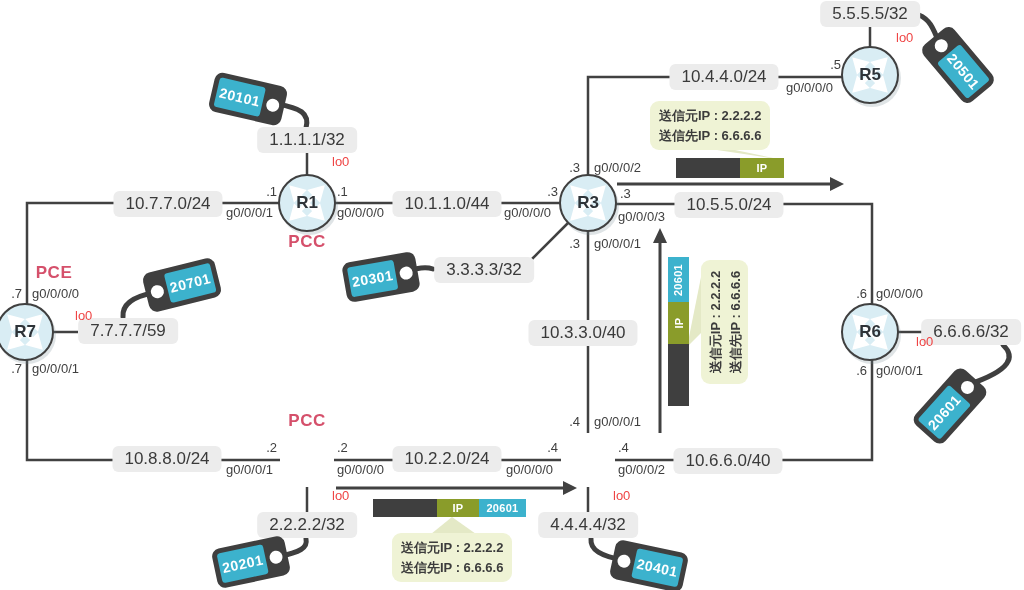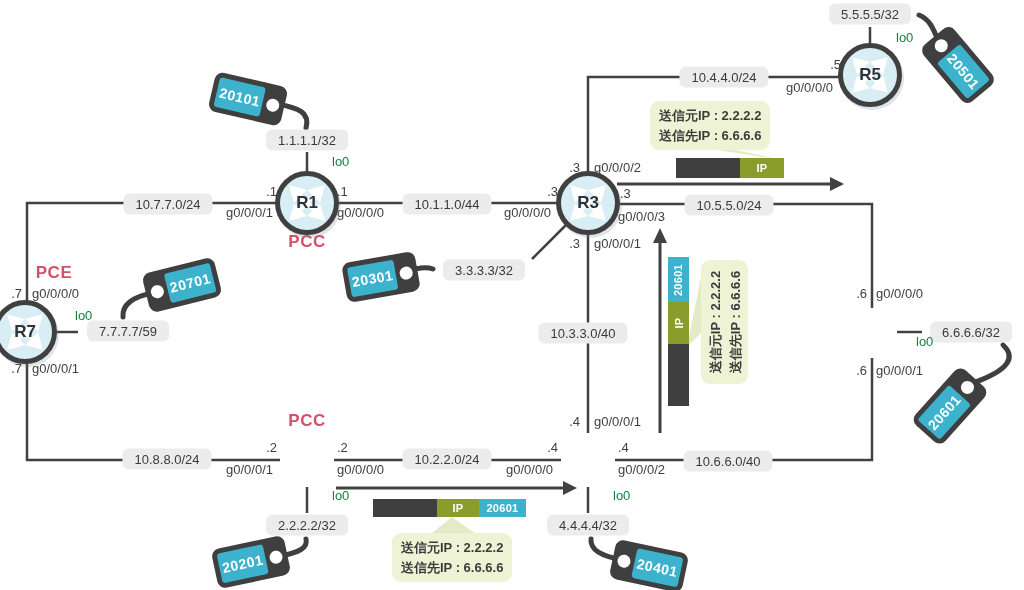--- a/index.html
+++ b/index.html
@@ -1,27 +1,27 @@
 <!DOCTYPE html>
 <html><head>
 <meta charset="utf-8">
 <style>
   html,body{margin:0;padding:0;background:#ffffff;}
   #stage{position:relative;width:1024px;height:590px;background:#ffffff;overflow:hidden;
          font-family:"Liberation Sans","DejaVu Sans",sans-serif;color:#3a3a3a;}
   #lines{position:absolute;left:0;top:0;z-index:1;}
   .net-label{position:absolute;z-index:2;background:#ececec;border-radius:6px;padding:3px 12px;
-             font-size:13px;color:#3a3a3a;white-space:nowrap;transform:translate(-50%,-50%);}
+             font-size:17px;color:#3a3a3a;white-space:nowrap;transform:translate(-50%,-50%);}
   .port{position:absolute;z-index:2;font-size:13px;color:#3f3f3f;white-space:nowrap;}
   .port.r{text-align:right;}
-  .lo{position:absolute;z-index:2;font-size:13px;color:#15803d;padding-left:20px;}
+  .lo{position:absolute;z-index:2;font-size:13px;color:#ef4444;padding-left:20px;}
   .role{position:absolute;z-index:2;font-weight:bold;font-size:17px;color:#d5506b;
         transform:translate(-50%,-50%);letter-spacing:.5px;}
   .router{position:absolute;z-index:3;width:54px;height:54px;border-radius:50%;
-          background:#d9edf4;border:5px solid #404040;box-shadow:2px 3px 0 rgba(110,130,140,.22);
+          background:#d9edf4;border:2px solid #404040;box-shadow:2px 3px 0 rgba(110,130,140,.22);
           transform:translate(-50%,-50%);display:flex;align-items:center;justify-content:center;}
   .router .rname{position:relative;z-index:2;font-weight:bold;font-size:17px;color:#2e3338;}
   .ricon{position:absolute;left:0;top:0;width:100%;height:100%;z-index:1;}
   .tag{position:absolute;z-index:5;width:74px;height:40px;background:#3f3f3f;border-radius:8px;
        display:flex;align-items:center;padding:0 5px;gap:4px;box-sizing:border-box;}
   .tag .num{flex:1;background:#3cb2cd;border-radius:3px;color:#fff;font-weight:bold;font-size:14px;
             height:30px;display:flex;align-items:center;justify-content:center;letter-spacing:.5px;}
   .tag .hole{width:13px;height:13px;border-radius:50%;background:#ffffff;flex:none;}
   .pkt{position:absolute;z-index:4;display:flex;}
   .seg{display:flex;align-items:center;justify-content:center;color:#fff;font-weight:bold;
@@ -187,20 +187,35 @@
           <line x1="27" y1="27" x2="19" y2="35"></line>
           <polygon points="12,42 23,39 15,31"></polygon>
           <line x1="27" y1="27" x2="35" y2="35"></line>
           <polygon points="42,42 39,31 31,39"></polygon>
           <line x1="27" y1="27" x2="19" y2="19"></line>
           <polygon points="12,12 15,23 23,15"></polygon>
         </g>
       </svg>
     <span class="rname">R5</span>
   </div>
+  <div class="router" style="left:870px;top:332px">
+    <svg class="ricon" viewBox="0 0 54 54">
+        <g stroke="#fff" stroke-width="4" fill="#fff" stroke-linecap="round">
+          <line x1="27" y1="27" x2="35" y2="19"></line>
+          <polygon points="42,12 31,15 39,23"></polygon>
+          <line x1="27" y1="27" x2="19" y2="35"></line>
+          <polygon points="12,42 23,39 15,31"></polygon>
+          <line x1="27" y1="27" x2="35" y2="35"></line>
+          <polygon points="42,42 39,31 31,39"></polygon>
+          <line x1="27" y1="27" x2="19" y2="19"></line>
+          <polygon points="12,12 15,23 23,15"></polygon>
+        </g>
+      </svg>
+    <span class="rname">R6</span>
+  </div>
   <div class="router" style="left:25px;top:332px">
     <svg class="ricon" viewBox="0 0 54 54">
         <g stroke="#fff" stroke-width="4" fill="#fff" stroke-linecap="round">
           <line x1="27" y1="27" x2="35" y2="19"></line>
           <polygon points="42,12 31,15 39,23"></polygon>
           <line x1="27" y1="27" x2="19" y2="35"></line>
           <polygon points="12,42 23,39 15,31"></polygon>
           <line x1="27" y1="27" x2="35" y2="35"></line>
           <polygon points="42,42 39,31 31,39"></polygon>
           <line x1="27" y1="27" x2="19" y2="19"></line>

